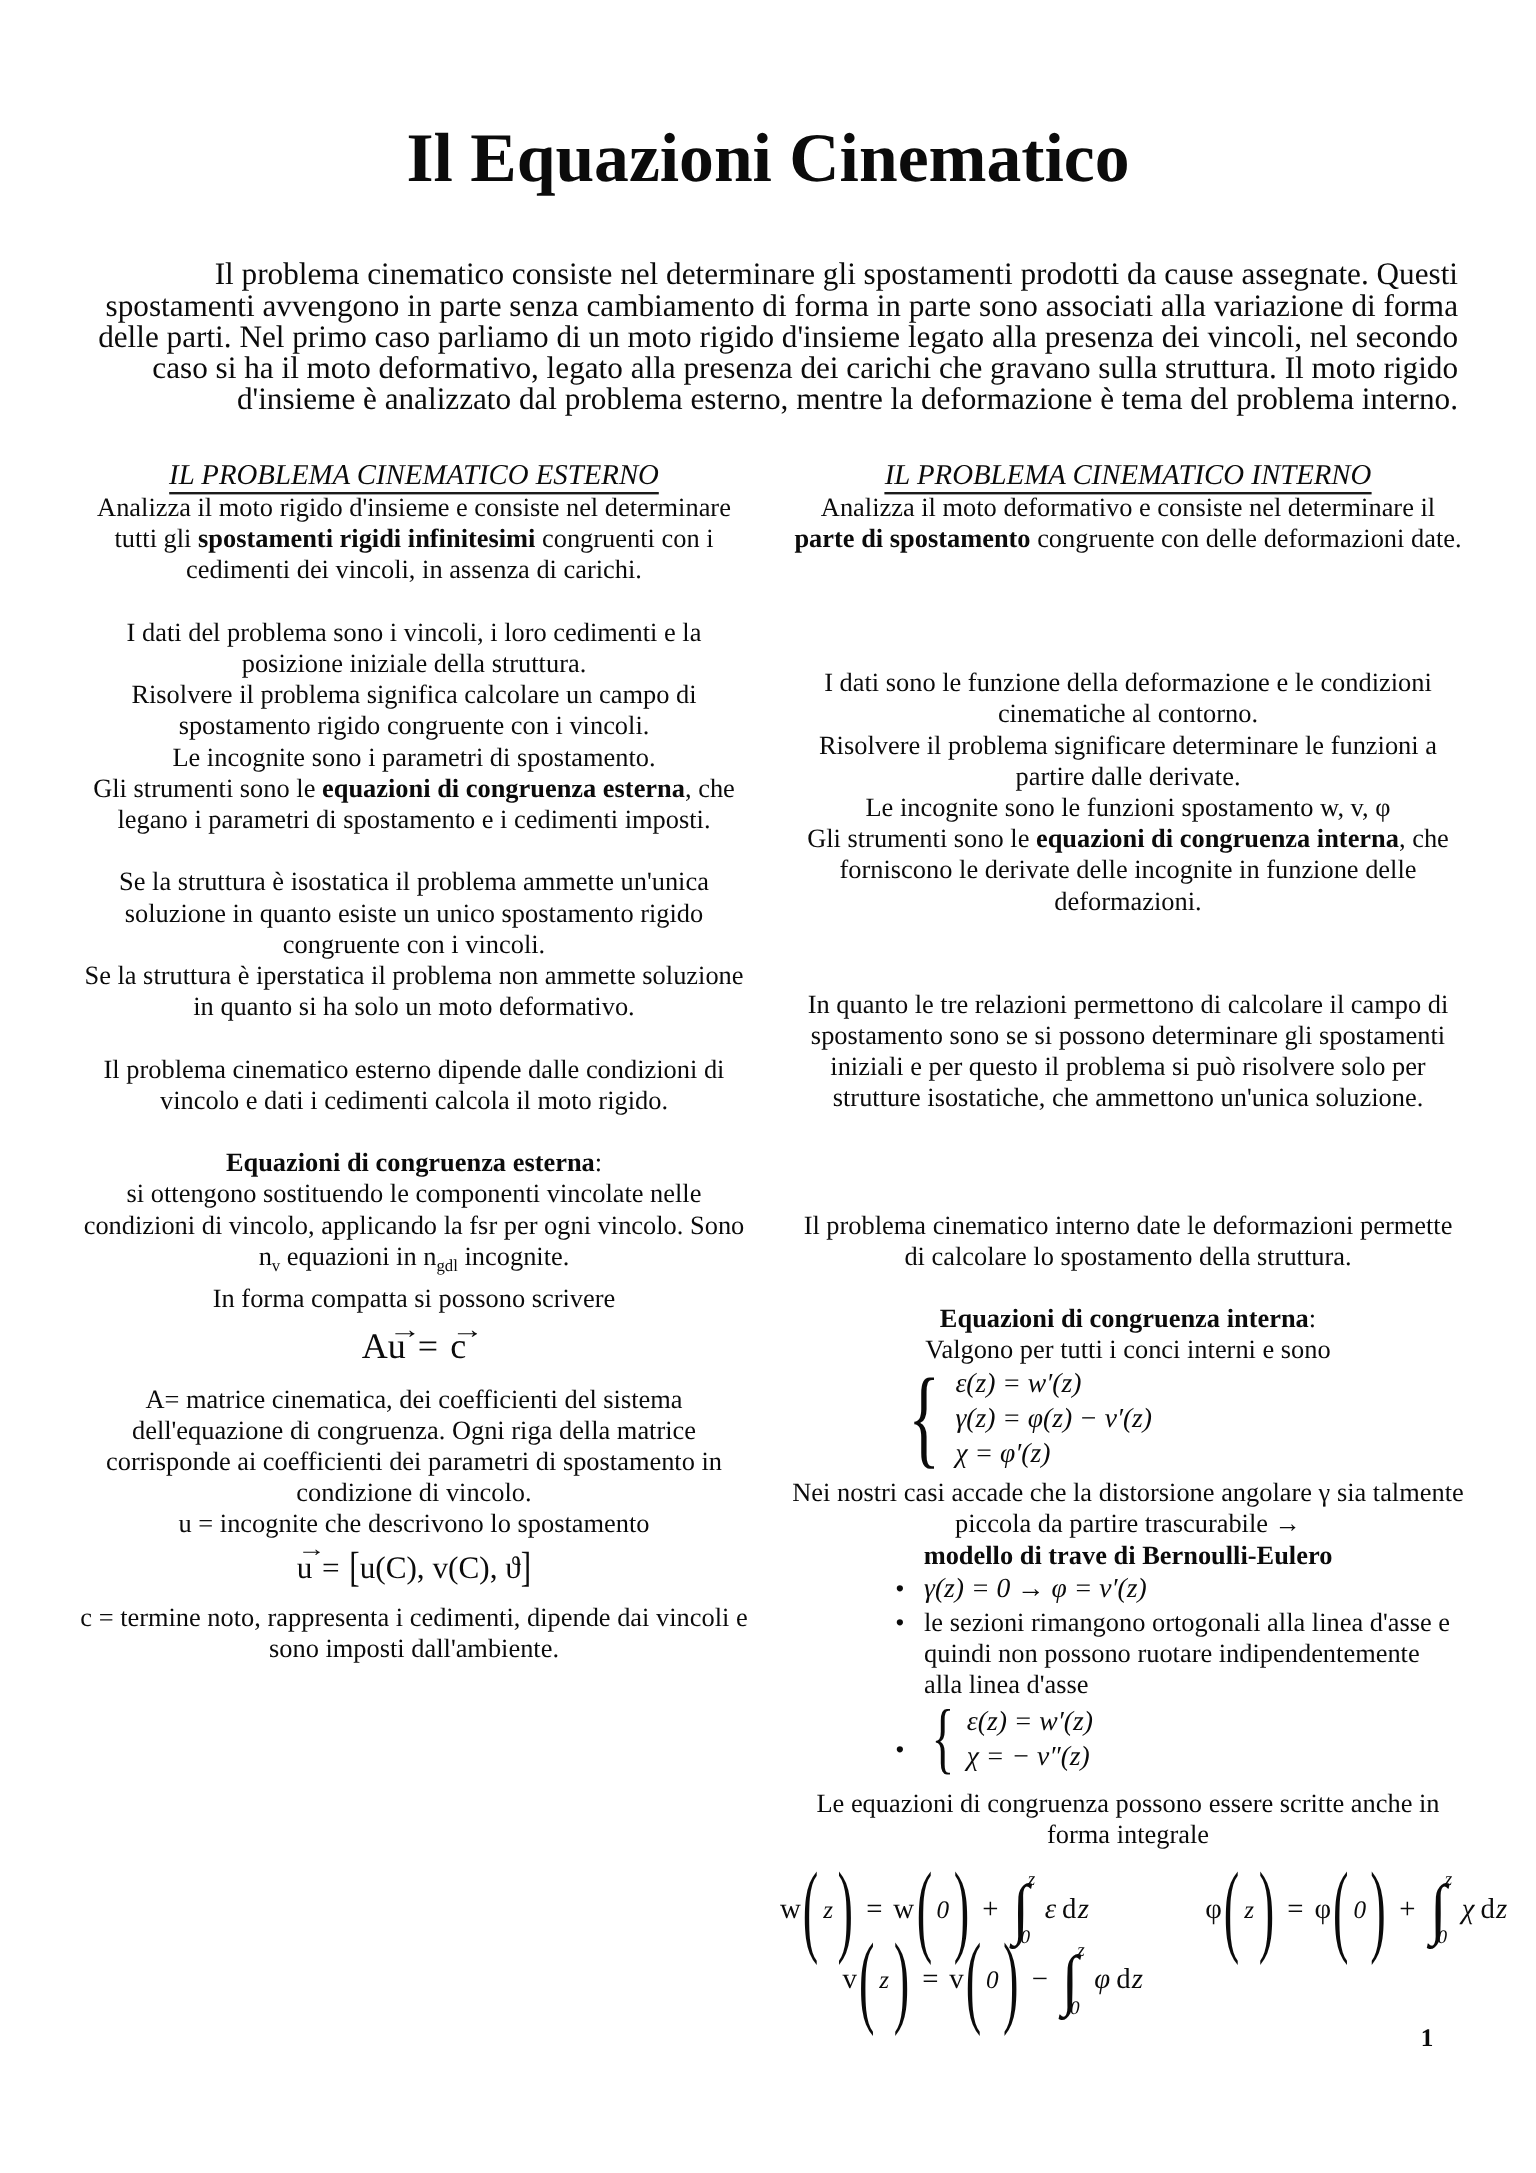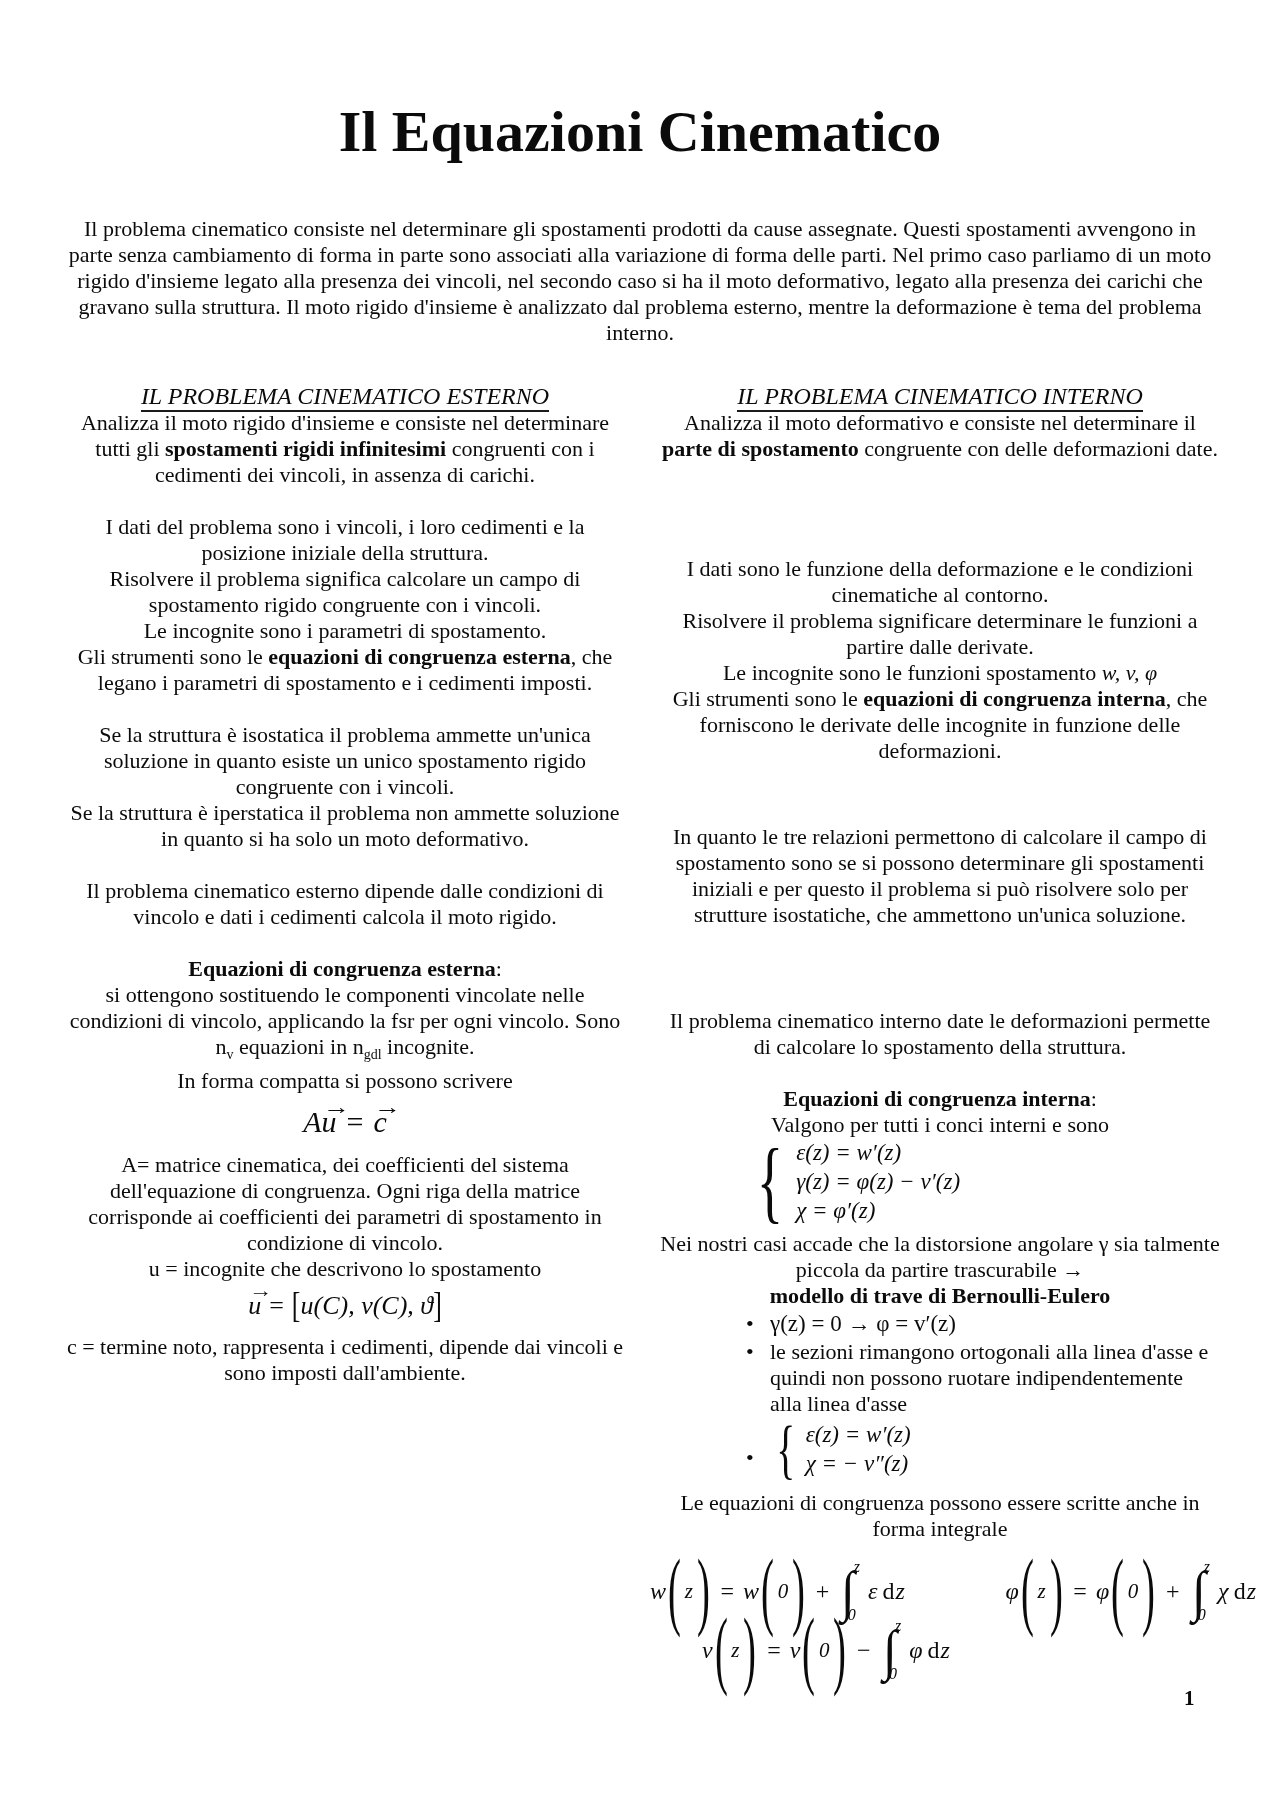--- a/index.html
+++ b/index.html
@@ -8,37 +8,37 @@
     background:#ffffff;color:#0b0b0b;
     font-family:"Liberation Serif","DejaVu Serif",serif;
     overflow:hidden;
   }
   .title{
     position:absolute;top:98px;left:0;width:1280px;
     text-align:center;font-size:58px;font-weight:700;letter-spacing:0px;
   }
   .intro{
     position:absolute;top:216px;left:65px;width:1150px;
-    font-size:22px;line-height:26px;text-align:center;
+    font-size:26px;line-height:26px;text-align:right;
   }
   .col{
     position:absolute;top:382px;width:560px;
     font-size:22px;line-height:26px;text-align:center;
   }
   .col-left{left:65px;}
   .col-right{left:660px;}
   .colhead{font-size:24px;line-height:28px;font-style:italic;}
   .colhead span{border-bottom:2px solid #1a1a1a;padding-bottom:1px;}
   .blk{margin:0 0 26px 0;}
   .blk div{margin:0;}
   b{font-weight:700;}
   .sp68{height:68px;} .sp60{height:60px;} .sp80{height:80px;}
   sub{font-size:14px;}
   
-  .mi{font-style:italic;}
+  .mi{}
   .formula{text-align:center;}
   .f-compact{font-size:30px;height:52px;line-height:52px;margin:2px 0 4px 0;}
   .f-compact .mo{margin:0 10px;}
   .vec{position:relative;display:inline-block;}
   .vec .arr{
     position:absolute;left:1px;top:-15px;font-size:0.72em;font-style:normal;
     display:inline-block;transform:scaleX(1.25);transform-origin:left center;
   }
   .f-udef{font-size:26px;height:48px;line-height:48px;margin:0 0 4px 0;}
   .f-udef .mo{margin:0 8px;}
@@ -48,21 +48,21 @@
   .sys1{margin-left:88px;}
   .sysbrace{font-size:92px;font-weight:400;line-height:0.9;
     display:inline-block;transform:scaleX(0.6);transform-origin:center;}
   .sysbrace.small{font-size:66px;}
   .sysrows{display:inline-block;margin-left:4px;}
   .srow{font-size:23px;line-height:29px;font-style:italic;white-space:nowrap;}
   
   .bullets{text-align:left;padding-left:110px;}
   .brow{position:relative;margin:2px 0;}
   .bdot{position:absolute;left:-24px;top:0px;font-size:22px;}
-  .beq{font-size:23px;}
+  .beq{font-style:italic;font-size:23px;}
   .bsys .bdot{top:26px;}
   
   .introws{position:relative;text-align:left;}
   .introw1{display:flex;justify-content:space-between;width:606px;margin-left:-10px;margin-top:12px;}
   .introw2{margin-left:42px;margin-top:-14px;}
   .feq{display:inline-flex;align-items:center;font-size:24px;white-space:nowrap;}
   .feq .bp{display:inline-block;font-size:86px;line-height:0.85;
     transform:scaleX(0.45);transform-origin:center;font-weight:400;margin:0 -6px;}
   .feq .parg{font-style:italic;font-size:21px;margin:0 2px;}
   .feq .mo{margin:0 9px;font-style:normal;}

